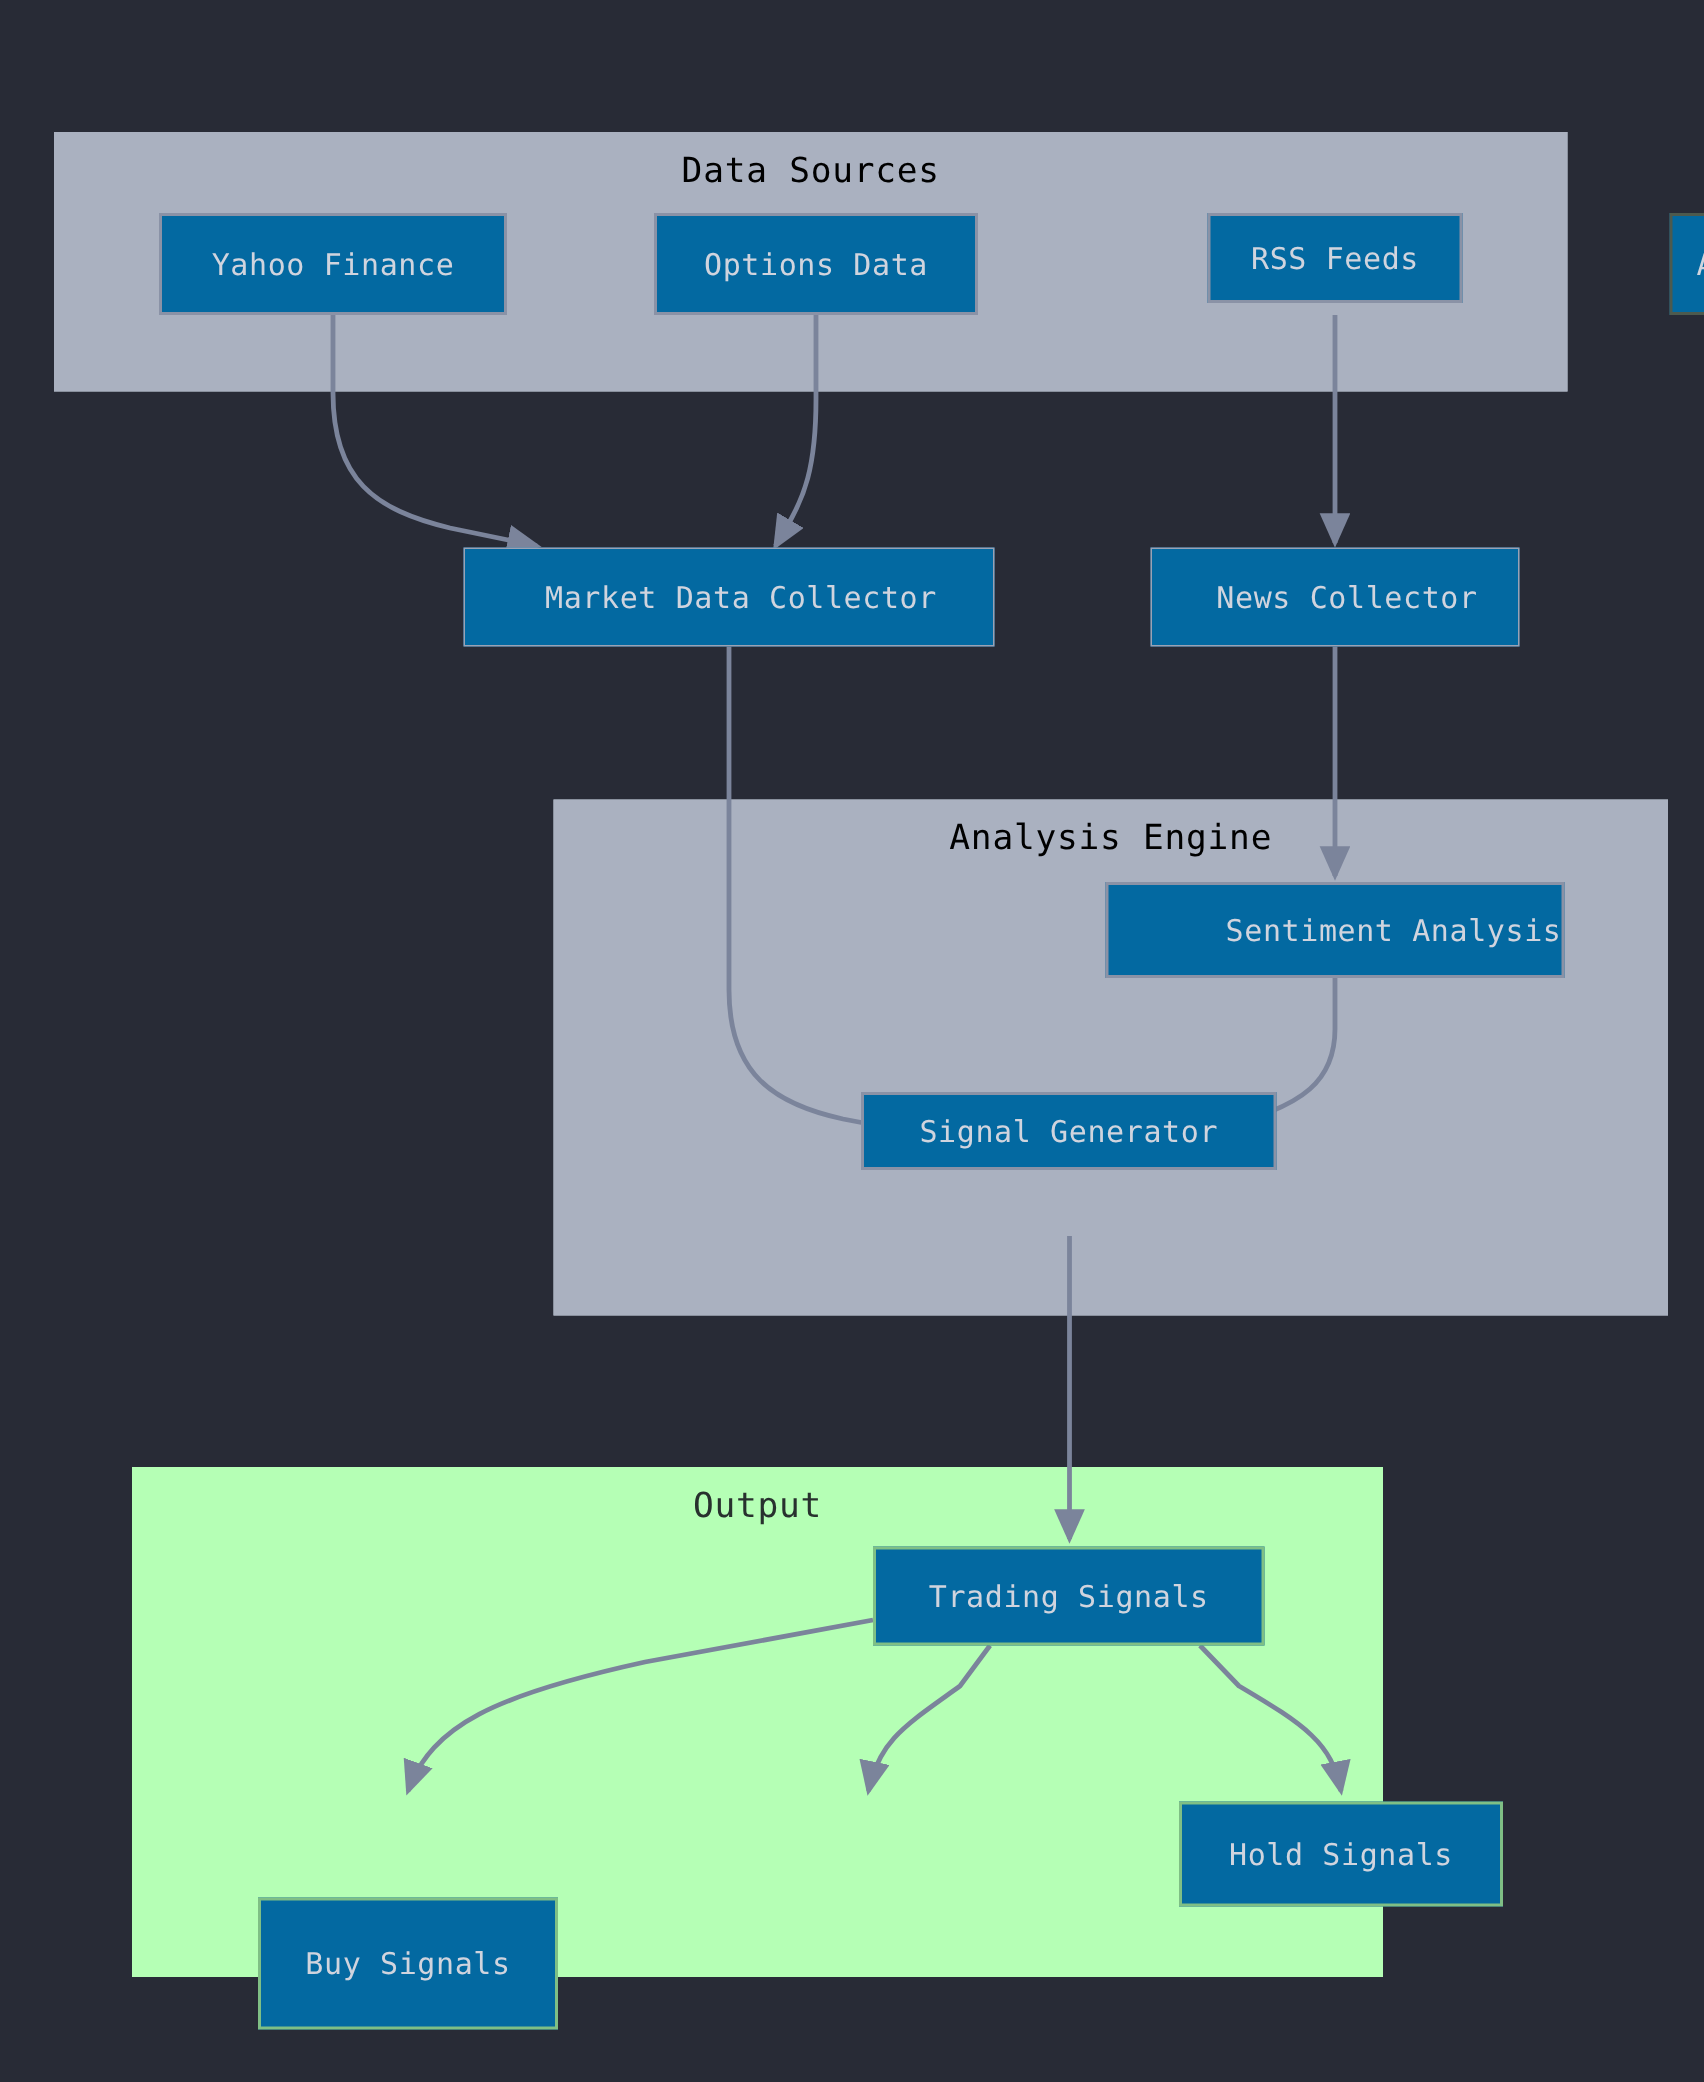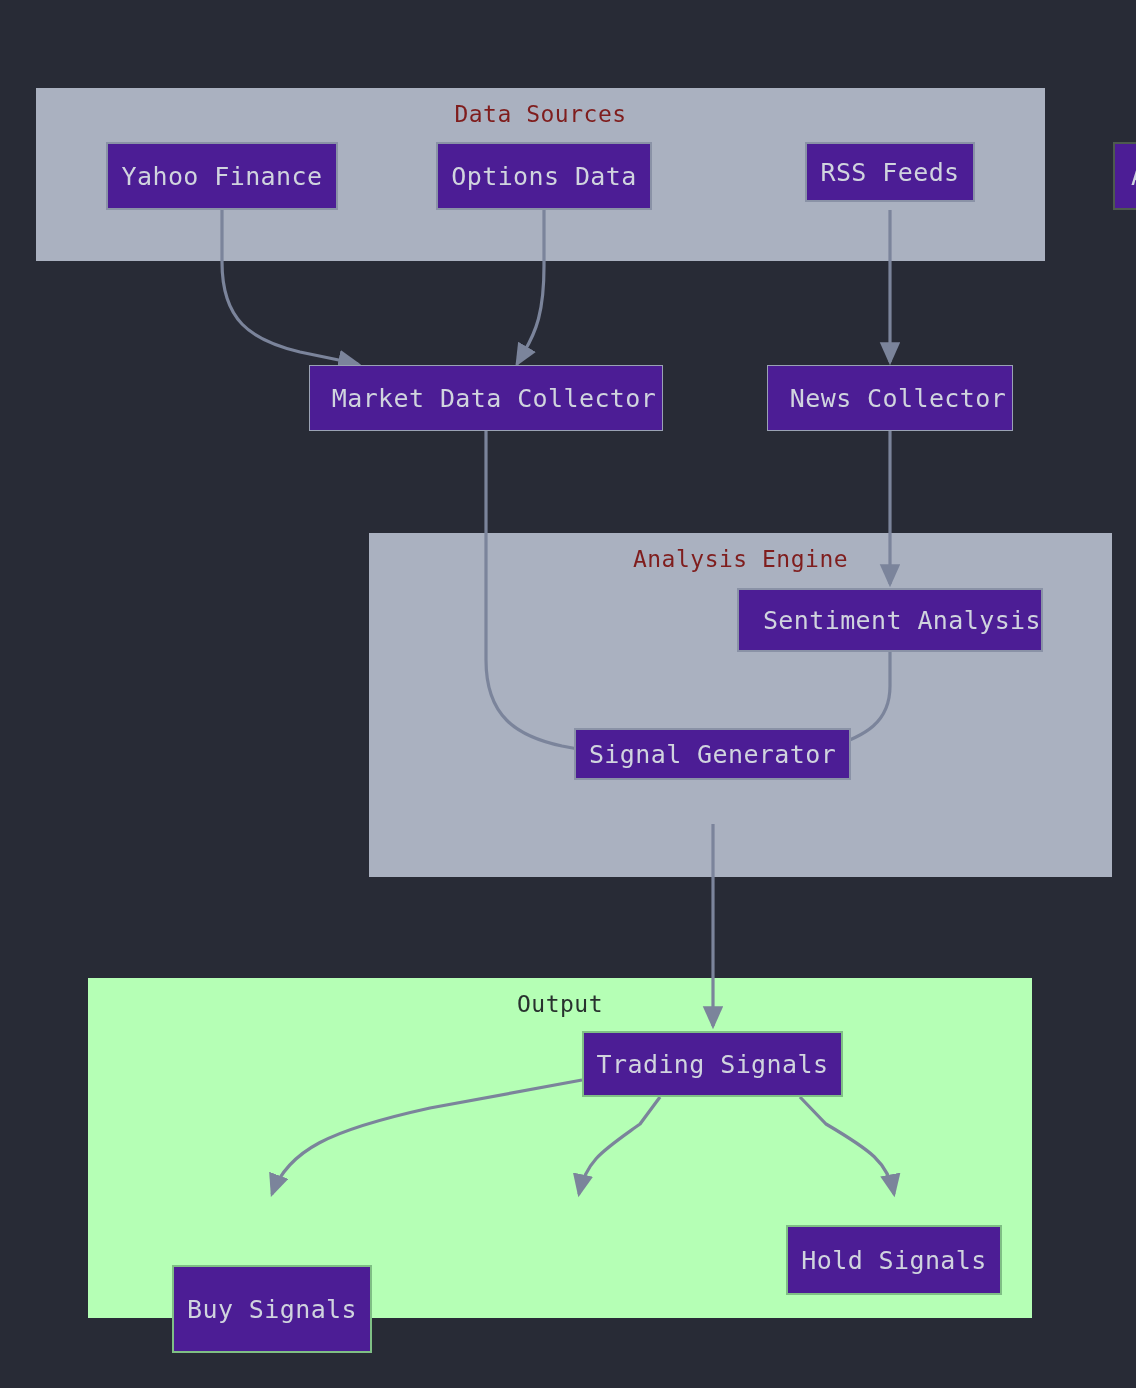--- a/index.html
+++ b/index.html
@@ -37,21 +37,21 @@
     box-sizing: border-box;
   }
   .cluster-title {
     position: absolute;
     top: 12px;
     left: 0;
     width: 100%;
     text-align: center;
     font-size: 23px;
     letter-spacing: 0.5px;
-    color: #7f1d1d;
+    color: #000000;
     white-space: nowrap;
   }
   #cluster-data-sources {
     left: 36px;
     top: 88px;
     width: 1009px;
     height: 173px;
     background: #aab1c0;
     border: 1px solid #aab1c0;
   }
@@ -59,37 +59,37 @@
     left: 369px;
     top: 533px;
     width: 743px;
     height: 344px;
     background: #aab1c0;
     border: 1px solid #aab1c0;
   }
   #cluster-output {
     left: 88px;
     top: 978px;
-    width: 944px;
+    width: 834px;
     height: 340px;
     background: #b5ffb5;
     border: 1px solid #b5ffb5;
   }
   #cluster-output .cluster-title { color: #28312e; }
 
   
   .node {
     position: absolute;
     box-sizing: border-box;
-    background: #4c1d95;
+    background: #0369a1;
     display: flex;
     align-items: center;
     justify-content: center;
     color: #d0d4de;
-    font-size: 25px;
+    font-size: 20px;
     letter-spacing: 0.4px;
     white-space: nowrap;
   }
   .node.src {
     border: 2px solid #8a92a6;
   }
   .node.mid {
     border: 1px solid #9aa2b4;
     padding-left: 16px;
   }
@@ -112,21 +112,21 @@
 
   #node-market-data-collector { left: 309px; top: 365px; width: 354px; height: 66px; }
   #node-news-collector        { left: 767px; top: 365px; width: 246px; height: 66px; }
 
   #node-sentiment-analysis { left: 737px; top: 588px; width: 306px; height: 64px; justify-content: flex-end; }
   #node-signal-generator   { left: 574px; top: 728px; width: 277px; height: 52px; }
 
   #node-trading-signals { left: 582px; top: 1031px; width: 261px; height: 66px; }
   #node-buy-signals     { left: 172px; top: 1265px; width: 200px; height: 88px; }
   #node-sell-signals    { left: 471px; top: 1201px; width: 216px; height: 70px; }
-  #node-hold-signals    { left: 786px; top: 1201px; width: 216px; height: 70px; margin-top: 24px; }
+  #node-hold-signals    { left: 786px; top: 1201px; width: 216px; height: 70px; }
 </style>
 </head>
 <body>
 
 <div id="canvas">
 
   <div class="cluster" id="cluster-data-sources">
     <div class="cluster-title">Data Sources</div>
   </div>
 

